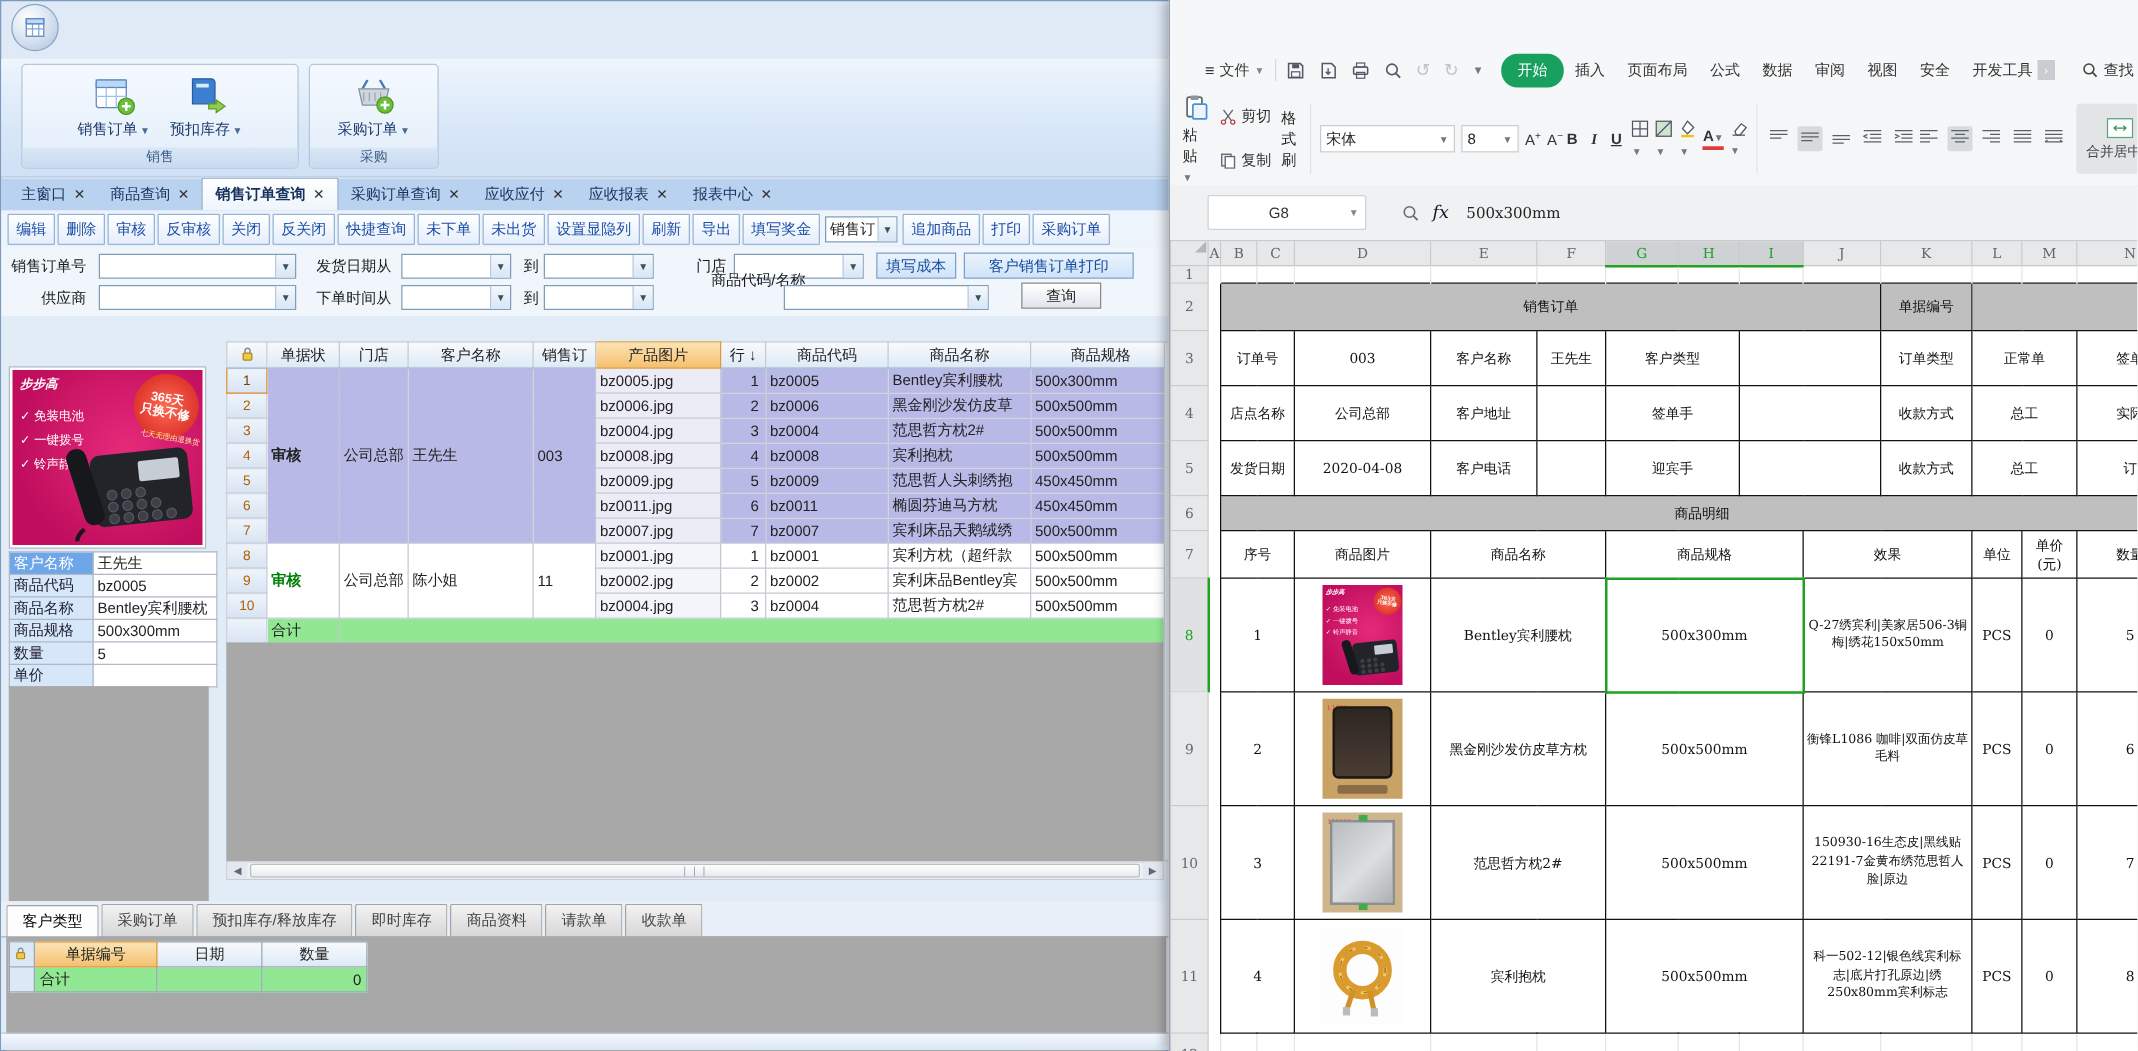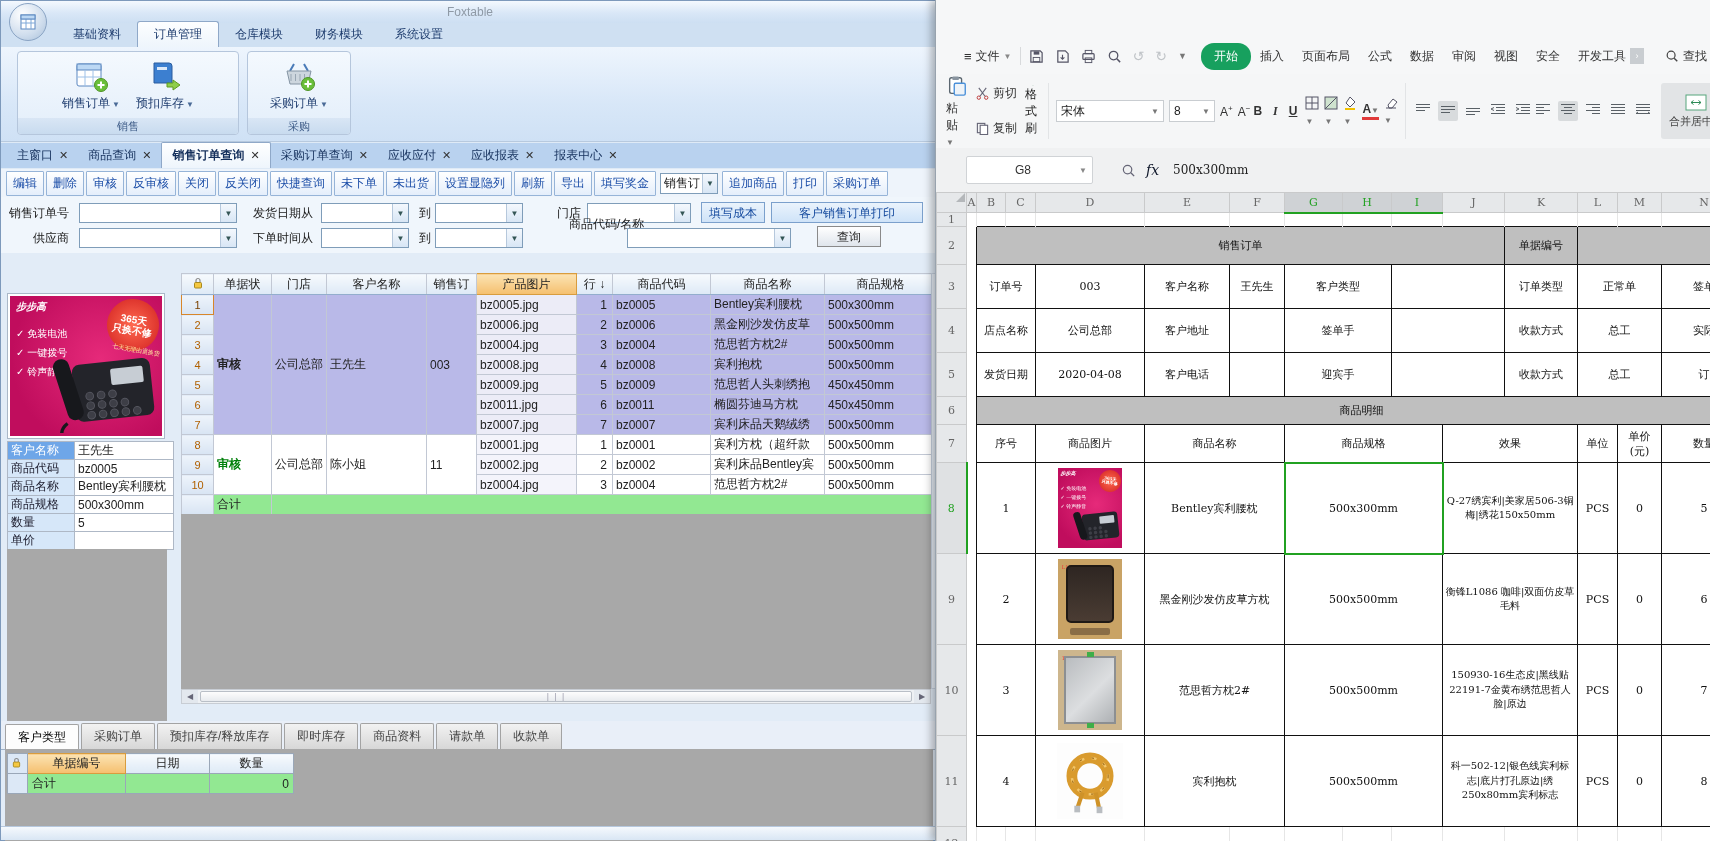--- a/index.html
+++ b/index.html
@@ -156,34 +156,26 @@
   .corner{position:relative;width:100%;height:100%;}
   .corner::after{content:"";position:absolute;right:1px;bottom:1px;border-left:9px solid transparent;border-bottom:9px solid #b4b7ba;}
   .imgcell{display:flex;align-items:center;justify-content:center;height:100%;}
 </style>
 </head>
 <body>
 
 <div id="stage">
 
   <div id="ft">
-    <div class="ttl"><span>Foxtable</span></div>
     <div class="orb">
       <svg width="16" height="16" viewBox="0 0 16 16">
           <rect x="1" y="1" width="14" height="14" fill="#fff" stroke="#5b87c0"></rect>
           <path d="M1 5h14M1 9h14M6 1v14M11 1v14" stroke="#7fa8d8" fill="none"></path>
           <rect x="1" y="1" width="14" height="4" fill="#bcd8f4" stroke="#5b87c0"></rect>
         </svg>
-    </div>
-    <div class="rtabs">
-      <span class="rtab">基础资料</span>
-      <span class="rtab on">订单管理</span>
-      <span class="rtab">仓库模块</span>
-      <span class="rtab">财务模块</span>
-      <span class="rtab">系统设置</span>
     </div>
     <div class="ribbon">
       <div class="rgroup" style="left:16px;width:222px;">
         <div class="rgbody">
           <div class="bigbtn">
             <svg width="34" height="34" viewBox="0 0 34 34">
                 <rect x="3" y="5" width="24" height="22" rx="2" fill="#fff" stroke="#5b87c0"></rect>
                 <rect x="3" y="5" width="24" height="6" fill="#bcd8f4" stroke="#5b87c0"></rect>
                 <path d="M3 18h24M11 11v16M19 11v16" stroke="#9ec1e8" fill="none"></path>
                 <circle cx="27" cy="26" r="6.5" fill="#6abf3a" stroke="#4f9427"></circle>
@@ -260,21 +252,21 @@
         </span>
       <span class="flab" style="left:418px;top:6px;">到</span>
       <span class="fcombo" style="left:434px;top:6px;width:88px;">
           <span class="ca">▼</span>
         </span>
       <span class="flab" style="left:556px;top:6px;">门店</span>
       <span class="fcombo" style="left:586px;top:6px;width:104px;">
           <span class="ca">▼</span>
         </span>
       <span class="fbtn" style="left:700px;top:5px;width:64px;">填写成本</span>
-      <span class="fbtn" style="left:770px;top:5px;width:152px;text-align:center;">客户销售订单打印</span>
+      <span class="fbtn" style="left:770px;top:5px;width:136px;text-align:center;">客户销售订单打印</span>
       <span class="flab" style="left:32px;top:31px;">供应商</span>
       <span class="fcombo" style="left:78px;top:31px;width:158px;">
           <span class="ca">▼</span>
         </span>
       <span class="flab" style="left:252px;top:31px;">下单时间从</span>
       <span class="fcombo" style="left:320px;top:31px;width:88px;">
           <span class="ca">▼</span>
         </span>
       <span class="flab" style="left:418px;top:31px;">到</span>
       <span class="fcombo" style="left:434px;top:31px;width:88px;">

